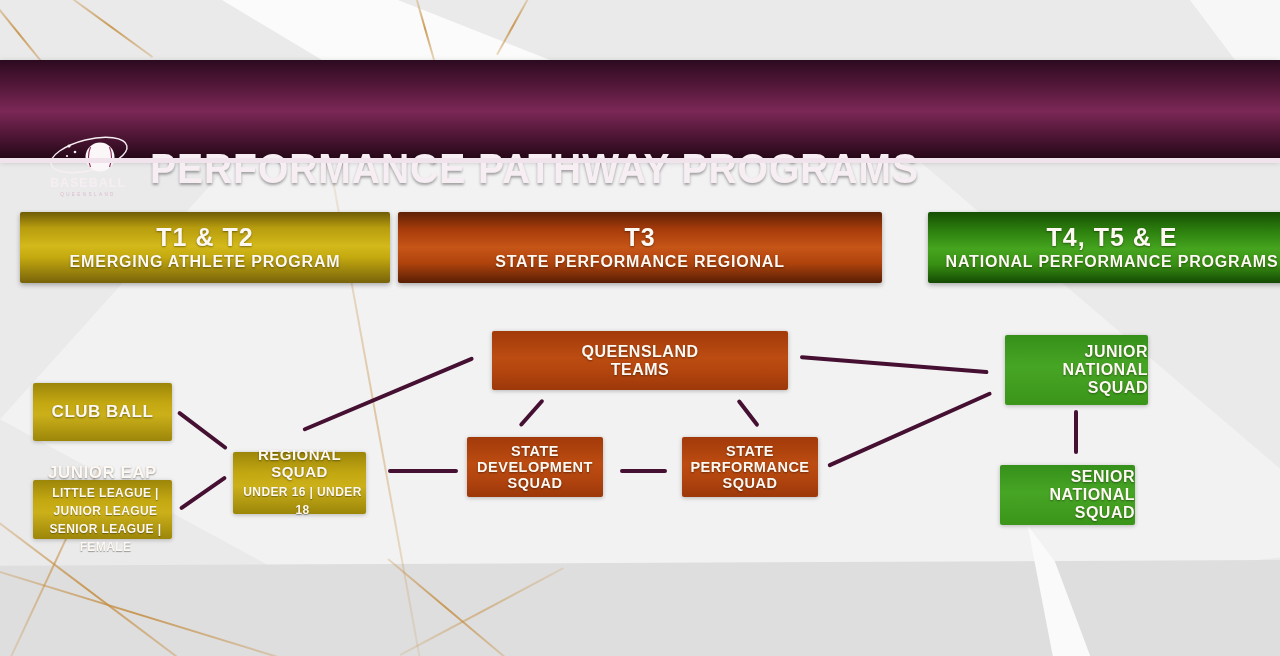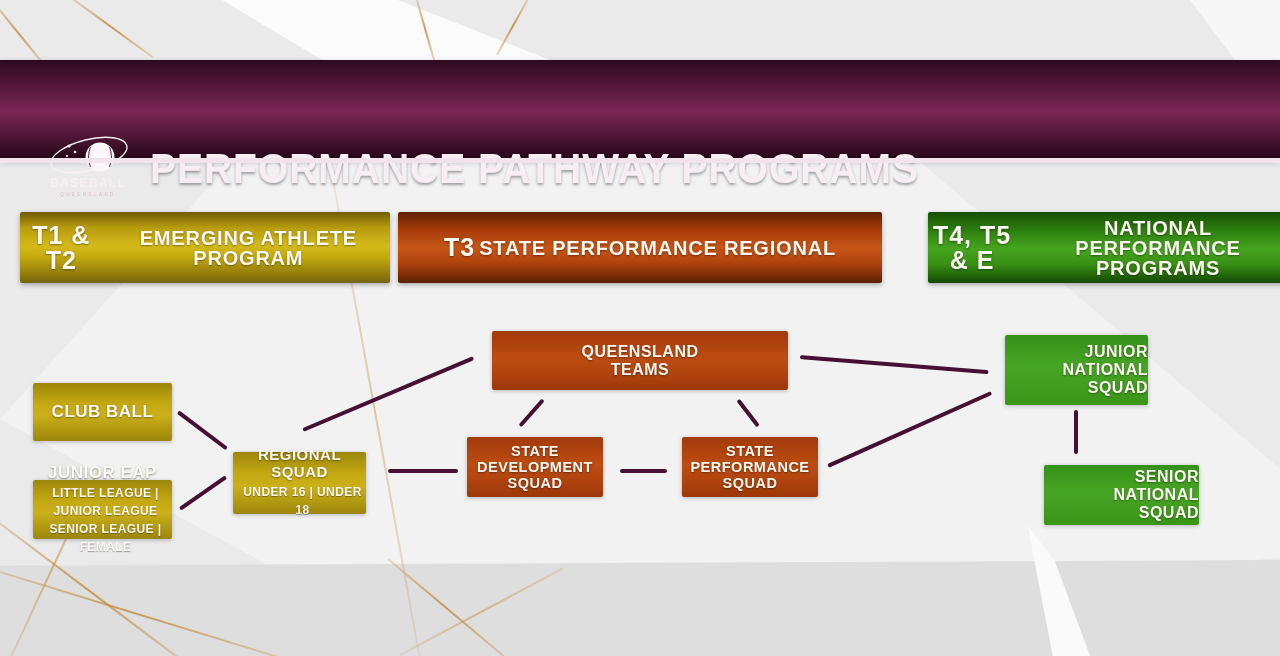--- a/index.html
+++ b/index.html
@@ -27,25 +27,25 @@
   .band{position:absolute;left:0;top:60px;width:1280px;height:98px;
     background:linear-gradient(180deg,#2c0a1f 0%,#531739 26%,#7b2856 52%,#4a1432 80%,#260818 100%);
     box-shadow:0 3px 7px rgba(0,0,0,.28);}
   .band-strip{position:absolute;left:0;top:158px;width:1280px;height:5px;background:#f1e3ec;}
   .logo{position:absolute;left:40px;top:66px;}
   .page-title{position:absolute;left:150px;top:60px;height:98px;display:flex;align-items:center;
     margin:0;color:#f6eef3;font-size:42px;font-weight:bold;letter-spacing:1px;white-space:nowrap;
     transform:scaleX(.93);transform-origin:0 50%;text-shadow:0 2px 3px rgba(0,0,0,.35);}
   
   .tier{position:absolute;top:212px;height:71px;border-radius:2px;
-    display:flex;flex-direction:row;align-items:center;justify-content:center;gap:4px;
+    display:flex;flex-direction:column;align-items:center;justify-content:center;gap:4px;
     color:#fdf8f2;text-align:center;box-shadow:0 2px 5px rgba(0,0,0,.3);}
   .tier .t-line1{font-size:25px;font-weight:bold;letter-spacing:1px;line-height:1;
     text-shadow:0 1px 2px rgba(0,0,0,.4);}
-  .tier .t-line2{font-size:20px;font-weight:bold;letter-spacing:.8px;line-height:1;
+  .tier .t-line2{font-size:16px;font-weight:bold;letter-spacing:.8px;line-height:1;
     text-shadow:0 1px 2px rgba(0,0,0,.4);}
   .tier.gold{left:20px;width:370px;
     background:linear-gradient(180deg,#6f5c06 0%,#b79c0e 22%,#d3b91a 48%,#c4a90f 64%,#77630a 100%);}
   .tier.orange{left:398px;width:484px;
     background:linear-gradient(180deg,#5e2105 0%,#a83c0b 25%,#c65517 50%,#b0430d 72%,#571e04 100%);}
   .tier.green{left:892px;width:368px;
     background:linear-gradient(180deg,#164f03 0%,#2e820f 28%,#46a51f 52%,#388f13 74%,#144903 100%);margin-left:36px;}
   
   .node{position:absolute;border-radius:2px;color:#fdf8f2;text-align:center;
     display:flex;flex-direction:column;align-items:center;justify-content:center;
@@ -65,21 +65,21 @@
   #regional-squad .n-line{font-size:15px;}
   #regional-squad .n-sub{margin-top:2px;}
   #queensland-teams{left:492px;top:331px;width:296px;height:59px;}
   #queensland-teams .n-line{font-size:16px;}
   #state-development-squad{left:467px;top:437px;width:136px;height:60px;}
   #state-development-squad .n-line{font-size:14.5px;}
   #state-performance-squad{left:682px;top:437px;width:136px;height:60px;}
   #state-performance-squad .n-line{font-size:14.5px;}
   #junior-national-squad{left:1005px;top:335px;width:143px;height:70px;}
   #junior-national-squad .n-line{font-size:16px;}
-  #senior-national-squad{left:1044px;top:465px;width:155px;height:60px;}
+  #senior-national-squad{left:1000px;top:465px;width:135px;height:60px;}
   #senior-national-squad .n-line{font-size:16px;}
   
   .conn{position:absolute;height:4px;background:#451031;border-radius:2px;transform-origin:0 50%;}
   .c1{left:178px;top:410px;width:61px;transform:rotate(37deg);}
   .c2{left:180px;top:507px;width:56px;transform:rotate(-34.8deg);}
   .c3{left:303px;top:428px;width:185px;transform:rotate(-22.9deg);}
   .c4{left:388px;top:469px;width:70px;}
   .c5{left:620px;top:469px;width:47px;}
   .c6{left:520px;top:424px;width:35px;transform:rotate(-48.5deg);}
   .c7{left:738px;top:398px;width:33px;transform:rotate(52.4deg);}

